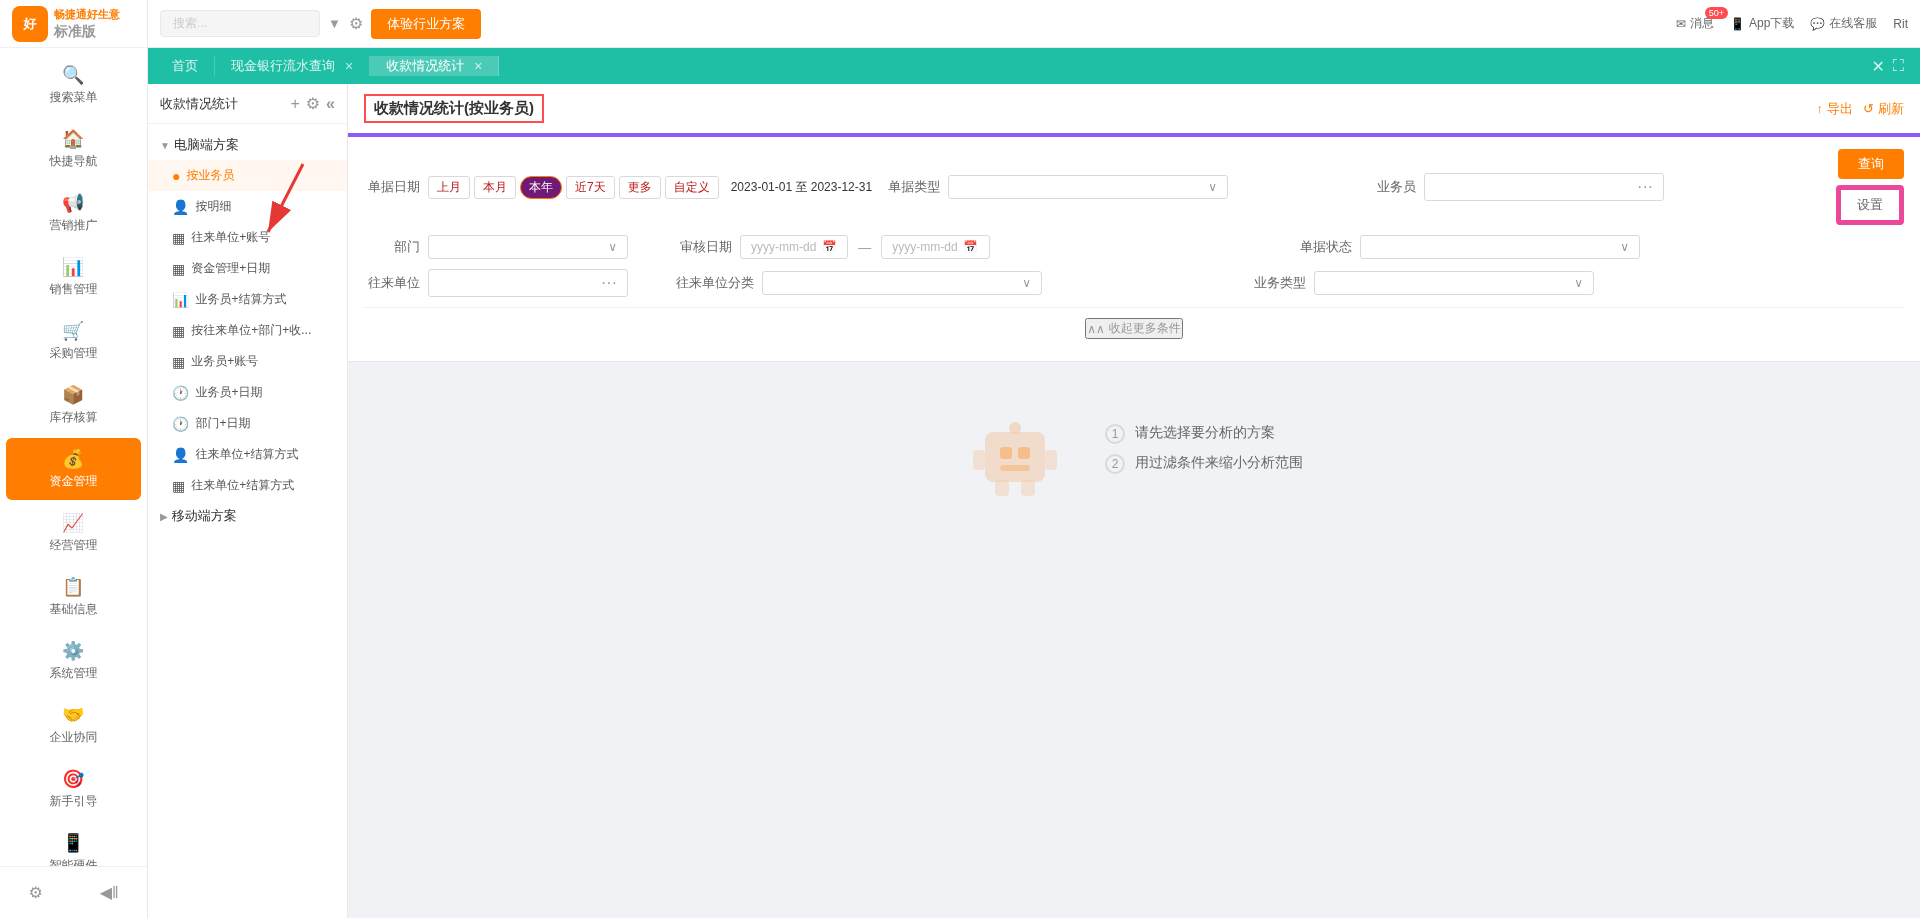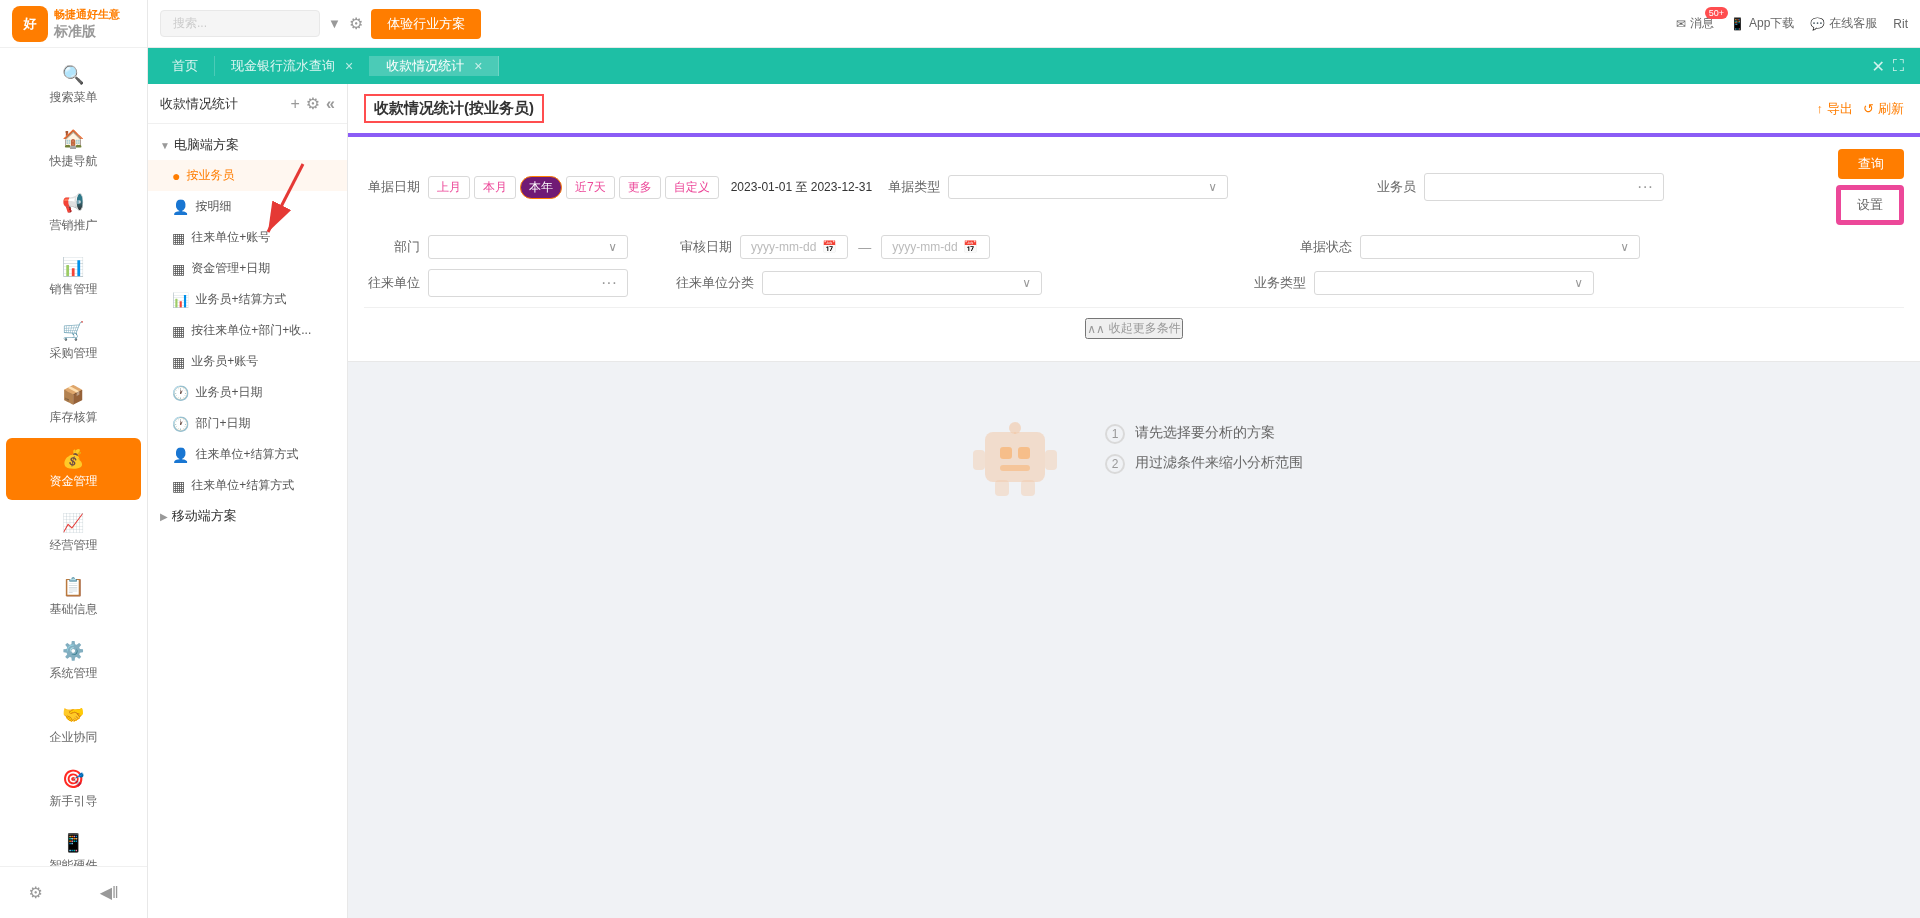--- a/index.html
+++ b/index.html
@@ -68,21 +68,21 @@
     .page-actions { display: flex; gap: 10px; align-items: center; }
     .action-btn { display: flex; align-items: center; gap: 4px; color: #ff7d00; cursor: pointer; font-size: 13px; background: none; border: none; }
 
     
     .filter-area { background: #fff; padding: 12px 16px; border-bottom: 1px solid #e8e8e8; }
     .filter-row { display: flex; align-items: center; gap: 12px; margin-bottom: 10px; flex-wrap: wrap; }
     .filter-row:last-child { margin-bottom: 0; }
     .filter-label { font-size: 13px; color: #666; white-space: nowrap; min-width: 56px; text-align: right; }
     .filter-control { display: flex; align-items: center; gap: 6px; }
     .date-quick-btns { display: flex; gap: 4px; align-items: center; }
-    .date-btn { padding: 2px 8px; border: 1px solid #d9d9d9; border-radius: 3px; background: white; cursor: pointer; font-size: 12px; color: #ec4899; }
+    .date-btn { padding: 2px 8px; border: 1px solid #d9d9d9; border-radius: 3px; background: white; cursor: pointer; font-size: 12px; color: #b91c1c; }
     .date-btn.active { background: #701a75; color: white; border-color: #ff7d00; border-radius: 12px; }
     .date-range { font-size: 12px; color: #333; margin-left: 6px; }
     .dropdown-box { border: 1px solid #d9d9d9; border-radius: 3px; padding: 4px 10px; font-size: 12px; background: white; display: flex; align-items: center; justify-content: space-between; min-width: 200px; cursor: pointer; color: #bbb; gap: 6px; }
     .dropdown-box .chevron { color: #999; }
     .date-input-box { border: 1px solid #d9d9d9; border-radius: 3px; padding: 4px 10px; font-size: 12px; color: #bbb; display: flex; align-items: center; gap: 6px; cursor: pointer; }
     .date-dash { color: #999; margin: 0 4px; }
     .more-conditions { display: flex; justify-content: center; padding: 10px; border-top: 1px solid #f0f0f0; }
     .collapse-btn { color: #999; font-size: 12px; cursor: pointer; display: flex; align-items: center; gap: 4px; }
 
     

